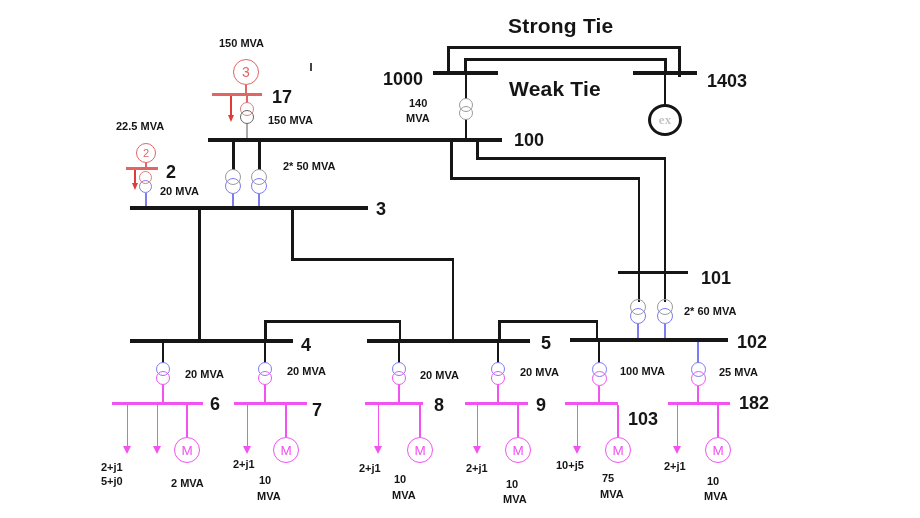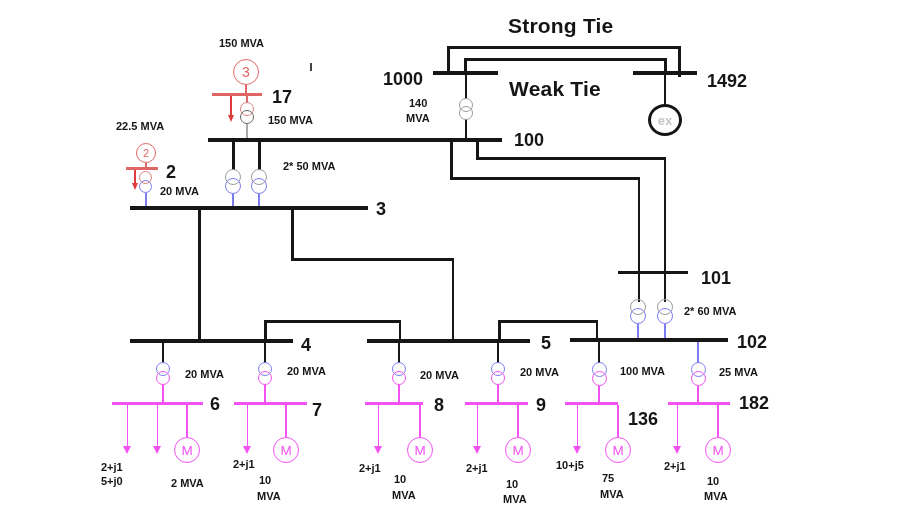--- a/index.html
+++ b/index.html
@@ -135,21 +135,21 @@
     <div class="c" style="left:691px;top:362px;width:15px;height:15px;border:1.6px solid #7d7df2"></div>
     <div class="c" style="left:691px;top:371px;width:15px;height:15px;border:1.6px solid #f152f1"></div>
     <div class="seg" style="left:697px;top:386px;width:2px;height:16px;background:#f152f1"></div>
     <div class="lbl" style="left:719px;top:366px">25 MVA</div>
   </div>
 
   <div class="layer">
     <div class="bus" style="left:433px;top:71px;width:65px;height:4px"></div>
     <div class="lbl num" style="left:383px;top:69px">1000</div>
     <div class="bus" style="left:633px;top:71px;width:64px;height:4px"></div>
-    <div class="lbl num" style="left:707px;top:71px">1492</div>
+    <div class="lbl num" style="left:707px;top:71px">1403</div>
     <div class="bus" style="left:208px;top:138px;width:294px;height:4px"></div>
     <div class="lbl num" style="left:514px;top:130px">100</div>
     <div class="bus" style="left:618px;top:271px;width:70px;height:3px"></div>
     <div class="lbl num" style="left:701px;top:268px">101</div>
     <div class="bus" style="left:570px;top:338px;width:158px;height:4px"></div>
     <div class="lbl num" style="left:737px;top:332px">102</div>
     <div class="bus" style="left:130px;top:206px;width:238px;height:4px"></div>
     <div class="lbl num" style="left:376px;top:199px">3</div>
     <div class="bus" style="left:130px;top:339px;width:163px;height:4px"></div>
     <div class="lbl num" style="left:301px;top:335px">4</div>
@@ -161,21 +161,21 @@
     <div class="lbl num" style="left:166px;top:162px">2</div>
     <div class="bus mag" style="left:112px;top:402px;width:91px;height:3px"></div>
     <div class="lbl num" style="left:210px;top:394px">6</div>
     <div class="bus mag" style="left:234px;top:402px;width:73px;height:3px"></div>
     <div class="lbl num" style="left:312px;top:400px">7</div>
     <div class="bus mag" style="left:365px;top:402px;width:58px;height:3px"></div>
     <div class="lbl num" style="left:434px;top:395px">8</div>
     <div class="bus mag" style="left:465px;top:402px;width:63px;height:3px"></div>
     <div class="lbl num" style="left:536px;top:395px">9</div>
     <div class="bus mag" style="left:565px;top:402px;width:53px;height:3px"></div>
-    <div class="lbl num" style="left:628px;top:409px">136</div>
+    <div class="lbl num" style="left:628px;top:409px">103</div>
     <div class="bus mag" style="left:668px;top:402px;width:62px;height:3px"></div>
     <div class="lbl num" style="left:739px;top:393px">182</div>
   </div>
 
   <div class="layer">
     <div class="lbl" style="left:219px;top:37px">150 MVA</div>
     <div class="sym" style="left:233px;top:59px;width:26px;height:26px;border:1.8px solid #e06666">
       <span style="color:#e06666;font-size:14px;font-family:'Liberation Sans',sans-serif">3</span>
     </div>
     <div class="seg" style="left:245px;top:85px;width:2px;height:9px;background:#e06666"></div>
@@ -184,21 +184,21 @@
 
     <div class="lbl" style="left:116px;top:120px">22.5 MVA</div>
     <div class="sym" style="left:136px;top:143px;width:20px;height:20px;border:1.8px solid #e06666">
       <span style="color:#e06666;font-size:11px;font-family:'Liberation Sans',sans-serif">2</span>
     </div>
     <div class="seg" style="left:145px;top:163px;width:2px;height:5px;background:#e06666"></div>
     <div class="seg" style="left:134px;top:170px;width:2px;height:14px;background:#e03a3a"></div>
     <div class="ahr" style="left:131.5px;top:183px"></div>
 
     <div class="sym" style="left:648px;top:104px;width:34px;height:32px;border:3.5px solid #151515">
-      <span style="color:#c6c6c6;font-size:13px;font-weight:600;font-family:Liberation Sans, sans-serif">ex</span>
+      <span style="color:#c6c6c6;font-size:13px;font-weight:600;font-family:Liberation Serif, serif">ex</span>
     </div>
   </div>
 
   <div class="layer">
     <div class="seg" style="left:126.5px;top:405px;width:1.5px;height:42px;background:#f152f1"></div>
     <div class="ah" style="left:123px;top:446px"></div>
     <div class="seg" style="left:156.5px;top:405px;width:1.5px;height:42px;background:#f152f1"></div>
     <div class="ah" style="left:153px;top:446px"></div>
     <div class="seg" style="left:246.5px;top:405px;width:1.5px;height:42px;background:#f152f1"></div>
     <div class="ah" style="left:243px;top:446px"></div>

